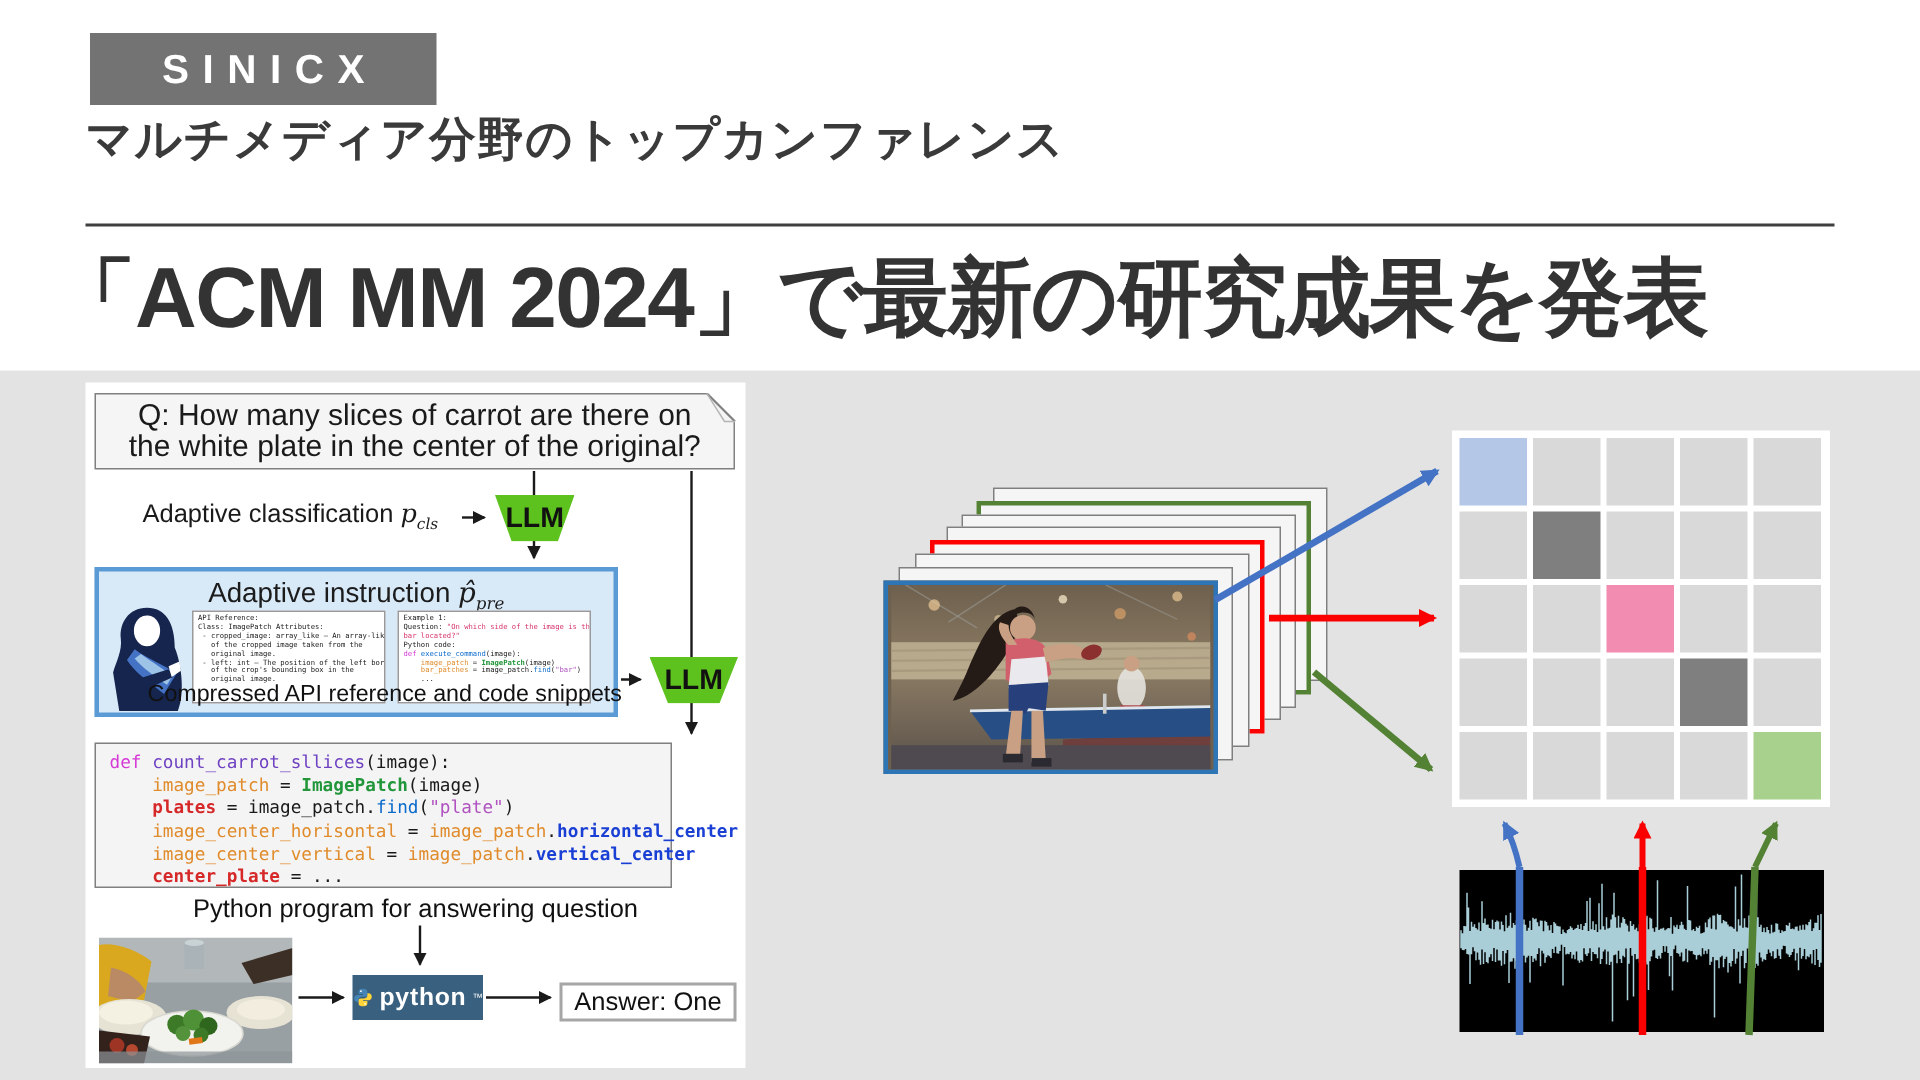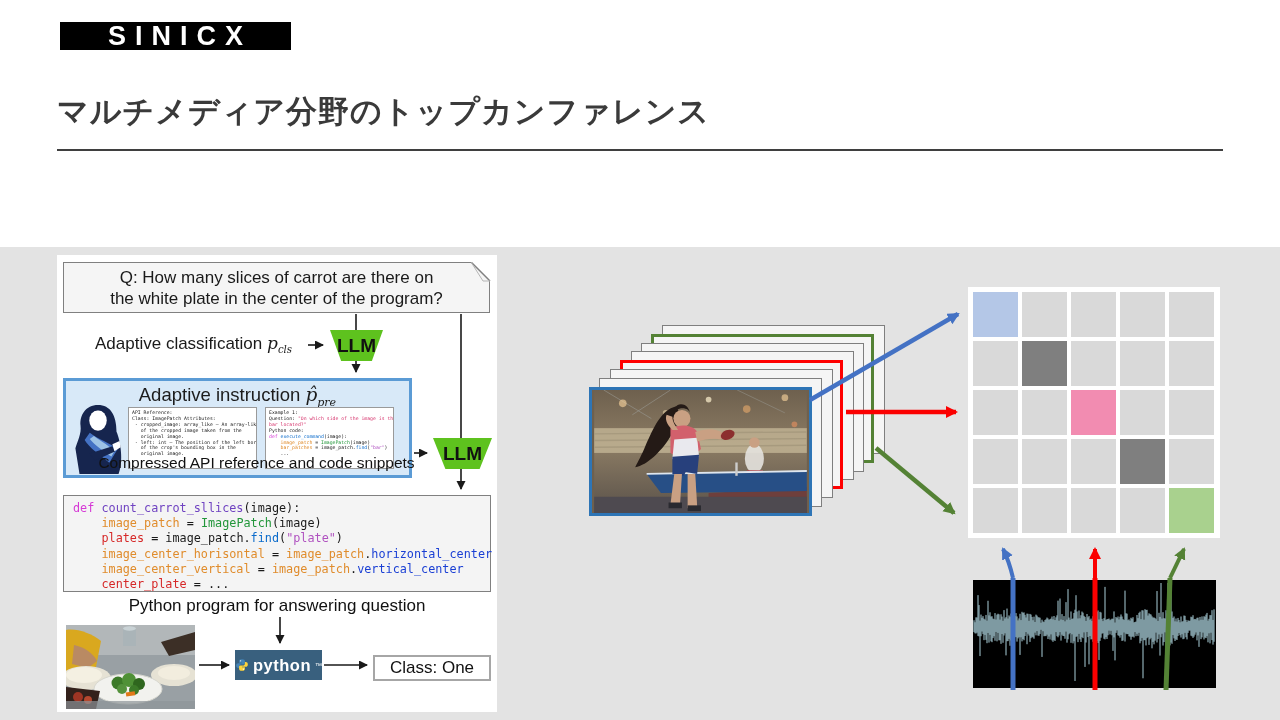--- a/index.html
+++ b/index.html
@@ -1,37 +1,37 @@
 <!DOCTYPE html>
 <html><head>
 <meta charset="utf-8">
 <style>
   * { margin:0; padding:0; box-sizing:border-box; }
   html,body { width:1280px; height:720px; background:#fff; font-family:"Liberation Sans", sans-serif; }
   .page { position:relative; width:1280px; height:720px; overflow:hidden; background:#fff; }
 
   
-  .logo { position:absolute; left:60px; top:22px; width:231px; height:28px; background:#000000;
+  .logo { position:absolute; left:60px; top:22px; width:231px; height:48px; background:#737373;
           display:flex; align-items:center; justify-content:center; }
   .logo span { color:#fff; font-size:27px; font-weight:700; letter-spacing:9px; padding-left:9px; }
-  .subtitle { position:absolute; left:57px; top:91px; font-size:31px; font-weight:800; color:#3a3a3a; letter-spacing:1px; }
+  .subtitle { position:absolute; left:57px; top:72px; font-size:31px; font-weight:800; color:#3a3a3a; letter-spacing:1px; }
   .divider { position:absolute; left:57px; top:149px; width:1166px; height:2px; background:#3f3f3f; }
   .main-title { position:absolute; left:34px; top:156px; width:1240px; font-size:57px; line-height:86px;
                 font-weight:800; color:#333; letter-spacing:-1px; white-space:nowrap; }
 
   
   .gray-area { position:absolute; left:0; top:247px; width:1280px; height:473px; background:#e3e3e3; }
 
   
   .left-panel { position:absolute; left:57px; top:8px; width:440px; height:457px; background:#fff; }
   .left-panel .overlay { position:absolute; left:0; top:0; z-index:1; pointer-events:none; }
   .lp-box { position:absolute; z-index:2; }
 
   .qbox { left:6px; top:7px; width:427px; height:51px; background:#f5f5f5; border:1.5px solid #808080;
-          text-align:center; font-size:17px; color:#1a1a1a; line-height:21px; padding-top:4px; }
+          text-align:center; font-size:20px; color:#1a1a1a; line-height:21px; padding-top:4px; }
   .qbox .fold { position:absolute; top:-1.5px; right:-1.5px; }
 
   .llm { position:absolute; z-index:3; clip-path:polygon(0 0,100% 0,79% 100%,21% 100%);
          display:flex; align-items:center; justify-content:center; font-size:19px; font-weight:600; color:#111; }
   .llm1 { left:273px; top:75px; width:53px; height:31px; }
   .llm2 { left:376px; top:183px; width:59px; height:31px; }
 
   .class-label { left:38px; top:78px; font-size:17px; color:#1a1a1a; white-space:nowrap; }
   .mathp { font-family:"DejaVu Serif", serif; font-style:italic; }
   .class-label sub, .adp-title sub { font-size:0.6em; }
@@ -39,24 +39,24 @@
   .adaptive { left:6px; top:123px; width:349px; height:100px; border:3px solid #5b9bd5; background:#d8e9f8; }
   .adp-title { position:absolute; left:0; top:3px; width:100%; text-align:center; font-size:18.5px; color:#1c1c1c; }
   .adp-person { position:absolute; left:5px; top:21px; }
   .mini { position:absolute; top:26px; width:129px; height:62px; background:#fff; border:1px solid #9a9a9a;
           font-family:"DejaVu Sans Mono", monospace; font-size:4.8px; line-height:5.9px; padding:2px 3px;
           color:#111; white-space:pre; overflow:hidden; }
   .mini-api { left:62px; }
   .mini-ex  { left:199px; }
   .adp-caption { position:absolute; left:0; bottom:3px; width:100%; text-align:center; font-size:15.5px; color:#111;margin-left:19px; }
 
-  .codebox { left:6px; top:240px; width:428px; height:97px; background:#f4f4f4; border:1.5px solid #808080;
+  .codebox { left:6px; top:240px; width:385px; height:97px; background:#f4f4f4; border:1.5px solid #808080;
              font-family:"DejaVu Sans Mono", monospace; font-size:11.8px; line-height:15.2px;
              padding:5px 0 0 9px; white-space:pre; color:#1a1a1a; }
-  .seg-b { font-weight:normal; }
+  .seg-b { font-weight:bold; }
 
   .prog-caption { left:0; top:341px; width:440px; text-align:center; font-size:17px; color:#111; }
 
   .foodimg { left:9px; top:370px; width:129px; height:84px; overflow:hidden; }
   .pybox { left:178px; top:395px; width:87px; height:30px; background:#39607e; display:flex;
            align-items:center; justify-content:center; gap:4px; }
   .pybox .pylabel { color:#fff; font-size:16.5px; font-weight:600; letter-spacing:0.5px; }
   .pybox sup { color:#fff; font-size:7px; }
   .answer { left:316px; top:400px; width:118px; height:26px; background:#fff; border:2px solid #a6a6a6;
             display:flex; align-items:center; justify-content:center; font-size:17px; color:#111; }
@@ -74,20 +74,21 @@
 </head>
 <body>
 
 <div class="page">
 
   <div class="logo">
     <span>SINICX</span>
   </div>
   <div class="subtitle">マルチメディア分野のトップカンファレンス</div>
   <div class="divider"></div>
+  <div class="main-title">「ACM MM 2024」で最新の研究成果を発表</div>
 
   <div class="gray-area" style="background: rgb(227, 227, 227);">
 
     <div class="left-panel">
 
       <svg class="overlay" width="440" height="457">
         <defs>
           <marker id="mkb" markerUnits="userSpaceOnUse" markerWidth="11" markerHeight="11" refX="8" refY="4.5" orient="auto">
             <path d="M0,0 L9,4.5 L0,9 Z" fill="#1a1a1a"></path>
           </marker>
@@ -96,21 +97,21 @@
         <line x1="404" y1="59" x2="404" y2="234" stroke="#1a1a1a" stroke-width="1.6" marker-end="url(#mkb)"></line>
         <line x1="251" y1="90" x2="266" y2="90" stroke="#1a1a1a" stroke-width="1.6" marker-end="url(#mkb)"></line>
         <line x1="357" y1="198" x2="370" y2="198" stroke="#1a1a1a" stroke-width="1.6" marker-end="url(#mkb)"></line>
         <line x1="223" y1="362" x2="223" y2="388" stroke="#1a1a1a" stroke-width="1.6" marker-end="url(#mkb)"></line>
         <line x1="142" y1="410" x2="172" y2="410" stroke="#1a1a1a" stroke-width="1.6" marker-end="url(#mkb)"></line>
         <line x1="267" y1="410" x2="310" y2="410" stroke="#1a1a1a" stroke-width="1.6" marker-end="url(#mkb)"></line>
       </svg>
 
       <div class="lp-box qbox" style="border-color: rgb(128, 128, 128);">
         <div>Q: How many slices of carrot are there on</div>
-        <div>the white plate in the center of the program?</div>
+        <div>the white plate in the center of the original?</div>
         <svg class="fold" width="20" height="20">
           <path d="M0,0 L20,0 L20,20 Z" fill="#ffffff"></path>
           <path d="M0,0 L19,19" stroke="#808080" stroke-width="1.5"></path>
           <path d="M0,0 L12,19 L19,19" fill="none" stroke="#b5b5b5" stroke-width="1"></path>
         </svg>
       </div>
 
       <div class="lp-box class-label">
         <span>Adaptive classification</span>
         <span class="mathp">p</span><sub class="mathp">cls</sub>
@@ -172,21 +173,21 @@
         <svg width="20" height="20" viewBox="0 0 24 24">
           <path d="M12,2 C8,2 7,3.5 7,5.5 L7,8 L12,8 L12,9 L5.5,9 C3.5,9 2,10.5 2,13 C2,15.5 3.5,17 5.5,17 L7,17 L7,14.5 C7,12.5 8.5,11 10.5,11 L15,11 C16.5,11 17,10 17,8.5 L17,5.5 C17,3.5 16,2 12,2 Z" fill="#4584b6"></path>
           <circle cx="9.6" cy="4.8" r="1" fill="#ffffff"></circle>
           <path d="M12,22 C16,22 17,20.5 17,18.5 L17,16 L12,16 L12,15 L18.5,15 C20.5,15 22,13.5 22,11 C22,8.5 20.5,7 18.5,7 L17,7 L17,9.5 C17,11.5 15.5,13 13.5,13 L9,13 C7.5,13 7,14 7,15.5 L7,18.5 C7,20.5 8,22 12,22 Z" fill="#ffd43b"></path>
           <circle cx="14.4" cy="19.2" r="1" fill="#ffffff"></circle>
         </svg>
         <span class="pylabel">python</span>
           <sup>™</sup>
       </div>
 
-      <div class="lp-box answer">Class: One</div>
+      <div class="lp-box answer">Answer: One</div>
     </div>
 
     <div id="frames-holder">
         <div class="frame" style="left: 599.4px; top: 131.1px; width: 223px; height: 129px; border-color: rgb(127, 127, 127); border-width: 1.5px; z-index: 18;"></div>
         <div class="frame" style="left: 609.8px; top: 122.2px; width: 223px; height: 129px; border-color: rgb(127, 127, 127); border-width: 1.5px; z-index: 17;"></div>
         <div class="frame" style="left: 620.2px; top: 113.3px; width: 223px; height: 129px; border-color: rgb(255, 0, 0); border-width: 3.5px; z-index: 16;"></div>
         <div class="frame" style="left: 630.6px; top: 104.4px; width: 223px; height: 129px; border-color: rgb(127, 127, 127); border-width: 1.5px; z-index: 15;"></div>
         <div class="frame" style="left: 641px; top: 95.5px; width: 223px; height: 129px; border-color: rgb(127, 127, 127); border-width: 1.5px; z-index: 14;"></div>
         <div class="frame" style="left: 651.4px; top: 86.6px; width: 223px; height: 129px; border-color: rgb(84, 130, 53); border-width: 3.5px; z-index: 13;"></div>
         <div class="frame" style="left: 661.8px; top: 77.7px; width: 223px; height: 129px; border-color: rgb(127, 127, 127); border-width: 1.5px; z-index: 12;"></div>

